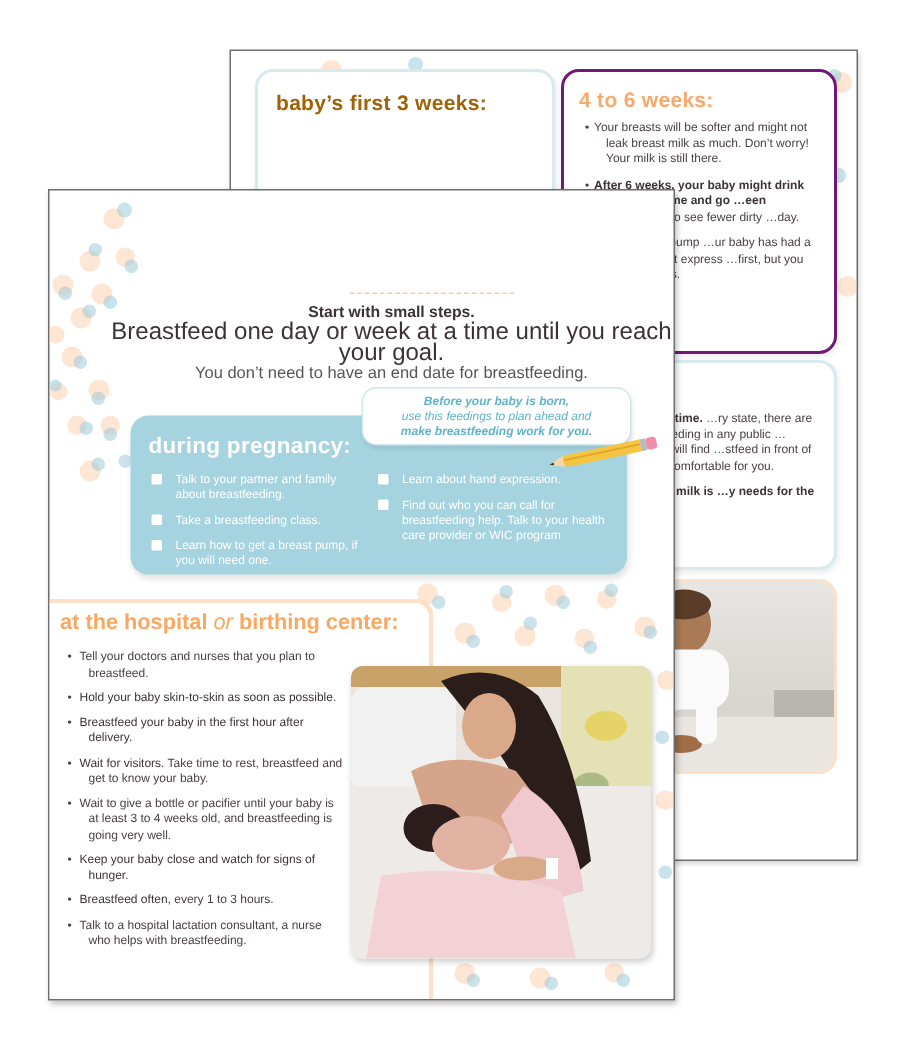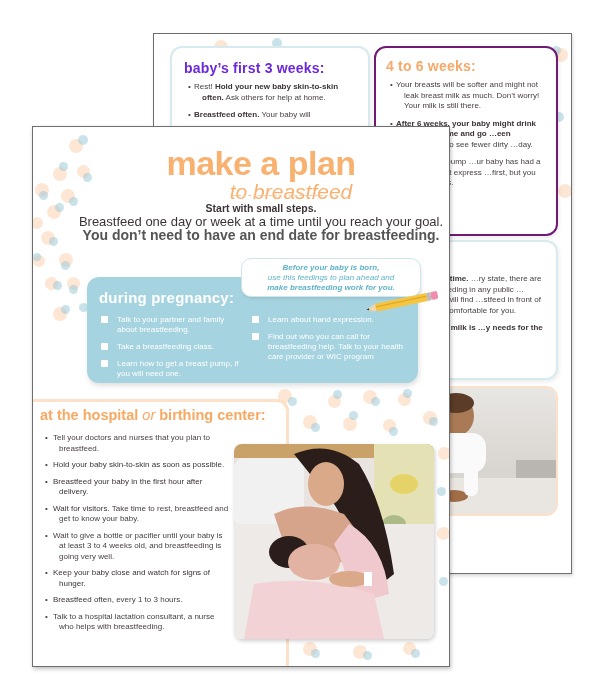--- a/index.html
+++ b/index.html
@@ -17,38 +17,38 @@
   
   .card { position: absolute; background: #fff; border-radius: 12px; }
   .card-blue { border: 2px solid #d6eaf0; box-shadow: 1px 2px 4px rgba(0,0,0,0.08); }
   .card-orange { border: 2px solid #701a75; box-shadow: 1px 2px 4px rgba(0,0,0,0.08); }
   .first-weeks { left: 16px; top: 12px; width: 200px; height: 110px; }
   .four-six { left: 220px; top: 12px; width: 184px; height: 190px; }
   .anywhere { left: 220px; top: 206px; width: 184px; height: 140px; }
   .crawl-photo { left: 220px; top: 352px; width: 184px; height: 130px; border: 2px solid #fde0c8; overflow: hidden; }
 
   .card-title { font-weight: bold; font-size: 14px; letter-spacing: 0.2px; }
-  .blue-title { color: #6d28d9; }
+  .blue-title { color: #a16207; }
   .orange-title { color: #f7a86a; }
   .bullets { list-style: none; margin-top: 6px; }
   .bullets li { position: relative; font-size: 8px; line-height: 10.5px; padding-left: 18px; text-indent: -8px; margin-bottom: 7px; color: #4a4042; }
   .bullets li::before { content: "•"; position: absolute; left: 4px; text-indent: 0; }
   .bullets b { font-weight: bold; color: #3d3336; }
 
   .back-footer { position: absolute; left: 265px; top: 501px; font-size: 7px; color: #555; }
 
   
   .title-wrap { position: absolute; left: 0; right: 0; top: 18px; text-align: center; }
   .title-main { font-size: 34px; font-weight: bold; color: #f9b170; letter-spacing: -0.5px; line-height: 36px; margin-left: 40px; }
   .title-sub { font-size: 21px; font-style: italic; color: #f9b170; line-height: 22px; margin-left: 100px; }
   .title-rule { position: absolute; left: 200px; top: 68px; width: 110px; border-top: 1px dashed #f6cba6; }
   .lead { position: absolute; left: 40px; right: 0; top: 74px; text-align: center; }
   .lead-1 { font-size: 10.5px; font-weight: bold; color: #3d3336; line-height: 14px; }
-  .lead-2 { font-size: 13px; color: #3d3336; line-height: 14px; }
-  .lead-3 { font-size: 14px; color: #555; line-height: 13px; font-weight: bold; }
+  .lead-2 { font-size: 16px; color: #3d3336; line-height: 14px; }
+  .lead-3 { font-size: 11px; color: #555; line-height: 13px; }
 
   .preg-box { position: absolute; left: 54px; top: 150px; width: 331px; height: 106px; background: #a5d3df; border-radius: 12px; box-shadow: 1px 3px 5px rgba(0,0,0,0.12); }
   .preg-title { position: absolute; left: 12px; top: 12px; font-size: 15px; font-weight: bold; color: #ffffff; letter-spacing: 0.2px; }
   .checklist { position: absolute; list-style: none; }
   .checklist.col1 { left: 14px; top: 32px; width: 145px; }
   .checklist.col2 { left: 165px; top: 32px; width: 160px; }
   .checklist li { position: relative; padding-left: 16px; font-size: 8px; line-height: 10px; color: #ffffff; margin-bottom: 7px; }
   .checkbox { position: absolute; left: 0; top: 1px; width: 7px; height: 7px; background: #ffffff; border-radius: 1px; }
 
   .bubble { position: absolute; left: 208px; top: 131px; width: 180px; height: 39px; background: #fff; border: 1.5px solid #cfe6ed; border-radius: 10px; text-align: center; padding-top: 4px; box-shadow: 1px 2px 3px rgba(0,0,0,0.08); }
@@ -71,24 +71,20 @@
 <div class="page back-page">
   <div class="dot o" style="left:60px;top:6px;width:14px;height:14px"></div>
   <div class="dot b" style="left:118px;top:4px;width:10px;height:10px"></div>
   <div class="dot o" style="left:400px;top:14px;width:14px;height:14px"></div>
   <div class="dot b" style="left:398px;top:12px;width:9px;height:9px"></div>
   <div class="dot b" style="left:400px;top:78px;width:10px;height:10px"></div>
   <div class="dot o" style="left:404px;top:150px;width:14px;height:14px"></div>
 
   <div class="card card-blue first-weeks" style="padding:12px 14px 0 12px;">
     <div class="card-title blue-title">baby’s first 3 weeks:</div>
-    <ul class="bullets">
-      <li><span>Rest! </span><b>Hold your new baby skin-to-skin often.</b><span> Ask others for help at home.</span></li>
-      <li><b>Breastfeed often.</b><span> Your baby will</span></li>
-    </ul>
   </div>
 
   <div class="card card-orange four-six" style="padding:10px 8px 0 10px;">
     <div class="card-title orange-title">4 to 6 weeks:</div>
     <ul class="bullets">
       <li><span>Your breasts will be softer and might not leak breast milk as much. Don’t worry! Your milk is still there.</span></li>
       <li><b>After 6 weeks, your baby might drink more at a time and go …een feedings.</b><span> …o see fewer dirty …day.</span></li>
       <li style="list-style:none"><span>…your breast pump …ur baby has had a …u might not express …first, but you can …nounts.</span></li>
     </ul>
   </div>
@@ -177,24 +173,20 @@
   <div class="dot o" style="left:404px;top:400px;width:13px;height:13px"></div>
     <div class="dot b" style="left:406px;top:450px;width:9px;height:9px"></div>
   <div class="dot o" style="left:270px;top:515px;width:14px;height:14px"></div>
     <div class="dot b" style="left:278px;top:522px;width:9px;height:9px"></div>
   <div class="dot o" style="left:320px;top:518px;width:14px;height:14px"></div>
     <div class="dot b" style="left:330px;top:524px;width:9px;height:9px"></div>
   <div class="dot o" style="left:370px;top:515px;width:13px;height:13px"></div>
     <div class="dot b" style="left:378px;top:522px;width:9px;height:9px"></div>
   <div class="dot o" style="left:230px;top:525px;width:12px;height:12px"></div>
 
-  <div class="title-wrap">
-    <div class="title-main">make a plan</div>
-    <div class="title-sub">to breastfeed</div>
-  </div>
   <div class="title-rule"></div>
 
   <div class="lead">
     <div class="lead-1">Start with small steps.</div>
     <div class="lead-2">Breastfeed one day or week at a time until you reach your goal.</div>
     <div class="lead-3">You don’t need to have an end date for breastfeeding.</div>
   </div>
 
   <div class="preg-box">
     <div class="preg-title">during pregnancy:</div>

